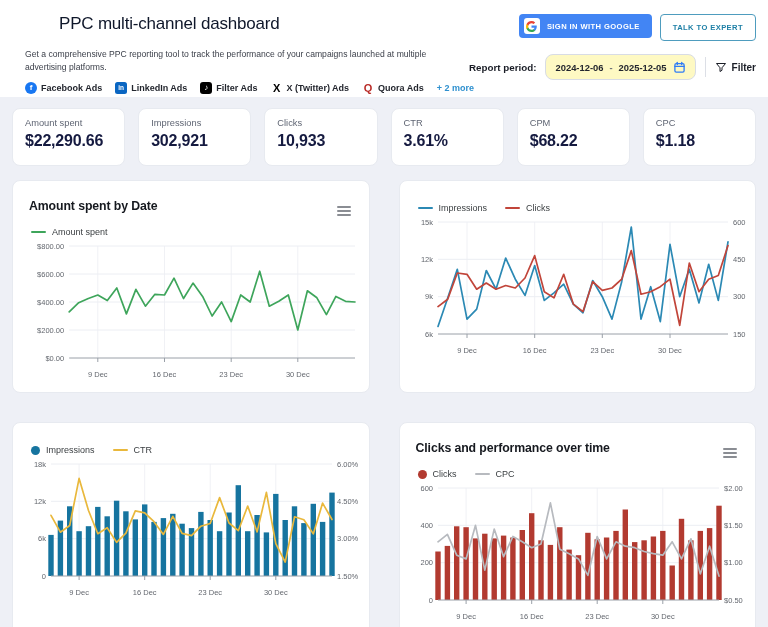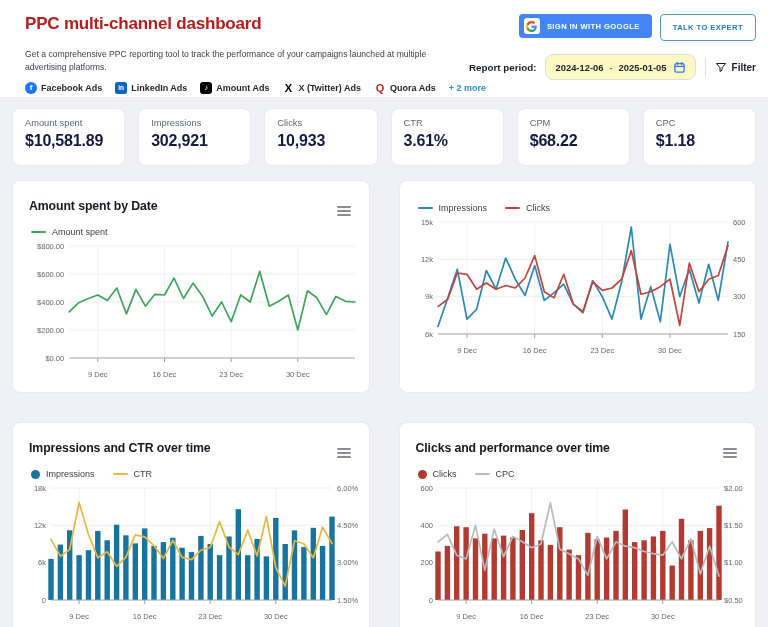--- a/index.html
+++ b/index.html
@@ -10,21 +10,21 @@
     color:#1a1d26;
     overflow:hidden;
   }
   
   .app-header {
     background:#fff;
     height:97px;
     padding:14px 12px 0 25px;
     position:relative;
   }
-  .page-title { font-size:17px; font-weight:700; letter-spacing:-0.2px; color:#b91c1c; }
+  .page-title { font-size:17px; font-weight:400; letter-spacing:-0.2px; color:#0f172a;margin-left:34px; }
   .page-desc  { font-size:8.6px; line-height:1.55; color:#3d414b; margin-top:14px; width:430px; }
   .channels { display:flex; align-items:center; gap:13px; margin-top:7px; }
   .channel { display:flex; align-items:center; gap:4px; font-size:9px; font-weight:700; color:#23262e; }
   .ch-ic { width:12px; height:12px; display:inline-flex; align-items:center; justify-content:center;
            color:#fff; font-size:8px; font-weight:700; border-radius:50%; }
   .ch-fb { background:#1877F2; }
   .ch-li { background:#0A66C2; border-radius:2.5px; font-size:6.5px; }
   .ch-tt { background:#000; border-radius:3px; font-size:8px; }
   .ch-x  { background:transparent; color:#000; font-size:11px; font-weight:900; }
   .ch-q  { background:transparent; color:#B92B27; font-size:11px; font-weight:900; }
@@ -96,21 +96,21 @@
     <span class="channel">
       <span class="ch-ic ch-fb">f</span>
       <span>Facebook Ads</span>
     </span>
     <span class="channel">
       <span class="ch-ic ch-li">in</span>
       <span>LinkedIn Ads</span>
     </span>
     <span class="channel">
       <span class="ch-ic ch-tt">♪</span>
-      <span>Amount Ads</span>
+      <span>Filter Ads</span>
     </span>
     <span class="channel">
       <span class="ch-ic ch-x">X</span>
       <span>X (Twitter) Ads</span>
     </span>
     <span class="channel">
       <span class="ch-ic ch-q">Q</span>
       <span>Quora Ads</span>
     </span>
     <span class="more-link">+ 2 more</span>
@@ -129,21 +129,21 @@
         </span>
         <span>SIGN IN WITH GOOGLE</span>
       </button>
       <button class="btn-expert">TALK TO EXPERT</button>
     </div>
     <div class="period-row">
       <span class="period-label">Report period:</span>
       <span class="date-box">
         <span>2024-12-06</span>
         <span class="date-sep">-</span>
-        <span>2025-01-05</span>
+        <span>2025-12-05</span>
         <svg width="13" height="13" viewBox="0 0 24 24" fill="none" stroke="#2F7CF6" stroke-width="2.4" stroke-linecap="round">
           <rect x="3.5" y="5" width="17" height="15.5" rx="2.5"></rect>
             <line x1="3.5" y1="10" x2="20.5" y2="10"></line>
             <line x1="8" y1="2.5" x2="8" y2="6.5"></line>
             <line x1="16" y1="2.5" x2="16" y2="6.5"></line>
         </svg>
       </span>
       <span class="vdiv"></span>
       <button class="filter-btn">
         <svg width="12" height="12" viewBox="0 0 24 24" fill="none" stroke="#1a1d26" stroke-width="2" stroke-linejoin="round">
@@ -153,21 +153,21 @@
       </button>
     </div>
   </div>
 </header>
 
 <main class="content">
 
   <div class="kpi-row">
     <div class="kpi-card">
       <div class="kpi-label">Amount spent</div>
-      <div class="kpi-value">$10,581.89</div>
+      <div class="kpi-value">$22,290.66</div>
     </div>
     <div class="kpi-card">
       <div class="kpi-label">Impressions</div>
       <div class="kpi-value">302,921</div>
     </div>
     <div class="kpi-card">
       <div class="kpi-label">Clicks</div>
       <div class="kpi-value">10,933</div>
     </div>
     <div class="kpi-card">
@@ -266,28 +266,20 @@
             <text x="186.3" y="137" font-size="7.5" fill="#63676e" text-anchor="middle" font-family="Liberation Sans, sans-serif">23 Dec</text>
             <line x1="254.0" y1="118" x2="254.0" y2="122" stroke="#9AA0A8" stroke-width="1"></line>
             <text x="254.0" y="137" font-size="7.5" fill="#63676e" text-anchor="middle" font-family="Liberation Sans, sans-serif">30 Dec</text>
             <polyline points="22.0,110.5 31.7,81.9 41.3,53.3 51.0,103.1 60.7,93.1 70.3,54.5 80.0,73.2 89.7,42.1 99.3,63.2 109.0,79.4 118.7,49.6 128.3,84.4 138.0,76.9 147.7,68.2 157.3,88.1 167.0,96.8 176.7,64.5 186.3,80.7 196.0,103.1 205.7,65.7 215.3,11.0 225.0,103.1 234.7,70.7 244.3,105.6 254.0,28.4 263.7,80.7 273.3,53.3 283.0,86.9 292.7,48.3 302.3,84.4 312.0,25.9" fill="none" stroke="#2B89B4" stroke-width="1.7" stroke-linejoin="round" stroke-linecap="round"></polyline>
             <polyline points="22.0,90.6 31.7,83.2 41.3,57.0 51.0,58.3 60.7,73.2 70.3,67.0 80.0,73.2 89.7,69.5 99.3,72.0 109.0,62.0 118.7,39.6 128.3,75.7 138.0,81.9 147.7,58.3 157.3,88.1 167.0,95.6 176.7,65.7 186.3,74.4 196.0,72.0 205.7,63.2 215.3,34.6 225.0,78.2 234.7,75.7 244.3,70.7 254.0,63.2 263.7,109.3 273.3,47.1 283.0,75.7 292.7,63.2 302.3,59.5 312.0,29.6" fill="none" stroke="#C1453A" stroke-width="1.7" stroke-linejoin="round" stroke-linecap="round"></polyline>
           </svg>
         </div>
     </section>
 
     <section class="chart-card">
-      <div class="chart-head">
-        <h3 class="chart-title">Impressions and CTR over time</h3>
-        <button class="chart-menu"><span class="hamburger">
-              <i></i>
-              <i></i>
-              <i></i>
-            </span></button>
-      </div>
       <div class="legend">
           <span class="legend-item">
             <span class="sw-dot" style="background: rgb(22, 116, 159);"></span>
             <span>Impressions</span>
           </span>
           <span class="legend-item">
             <span class="sw-line" style="background: rgb(233, 184, 60);"></span>
             <span>CTR</span>
           </span>
         </div>

